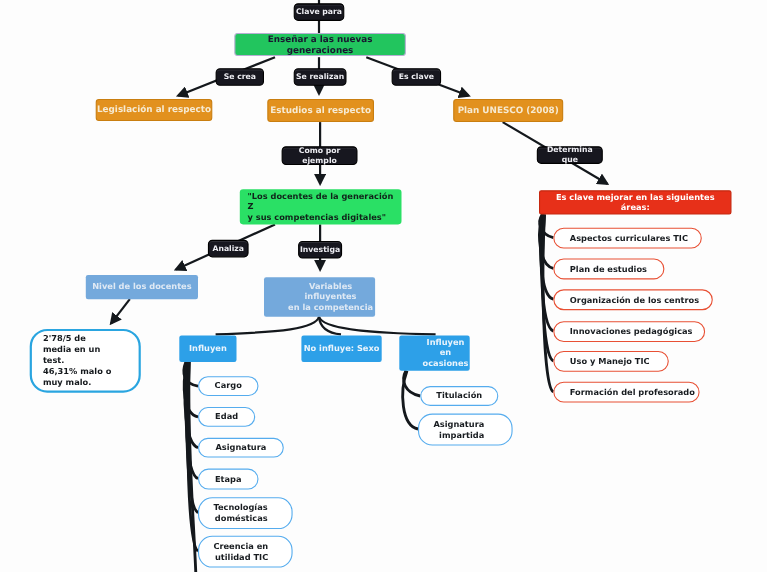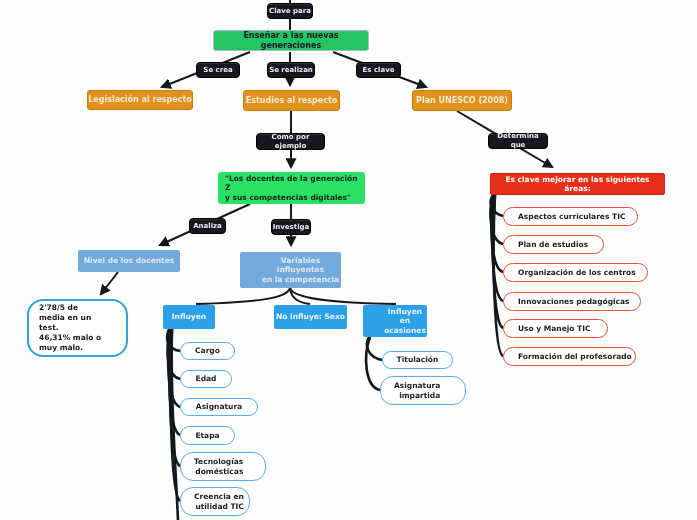--- a/index.html
+++ b/index.html
@@ -111,21 +111,21 @@
   <div class="node vblue pre pl8" style="left:363px;top:305px;width:64px;height:32px;">Influyen en
 ocasiones</div>
   <div class="node vblue" style="left:274px;top:305px;width:73px;height:24px;">No influye: Sexo</div>
 
   <div class="node pillb" style="left:180px;top:342px;width:55px;height:18px;">Cargo</div>
   <div class="node pillb" style="left:180px;top:370px;width:52px;height:18px;">Edad</div>
   <div class="node pillb" style="left:180px;top:398px;width:78px;height:18px;">Asignatura</div>
   <div class="node pillb" style="left:180px;top:426px;width:55px;height:19px;">Etapa</div>
   <div class="node pillb pre pl13" style="left:180px;top:452px;width:86px;height:29px;">Tecnologías
 domésticas</div>
-  <div class="node pillb pre pl13" style="left:180px;top:487px;width:70px;height:29px;">Creencia en
+  <div class="node pillb pre pl13" style="left:180px;top:487px;width:86px;height:29px;">Creencia en
 utilidad TIC</div>
 
   <div class="node pillb" style="left:382px;top:351px;width:71px;height:18px;">Titulación</div>
   <div class="node pillb pre pl13" style="left:380px;top:376px;width:86px;height:29px;">Asignatura
 impartida</div>
 
   <div class="node pillr" style="left:503px;top:207px;width:135px;height:19px;">Aspectos curriculares TIC</div>
   <div class="node pillr" style="left:503px;top:235px;width:101px;height:19px;">Plan de estudios</div>
   <div class="node pillr" style="left:503px;top:263px;width:145px;height:19px;">Organización de los centros</div>
   <div class="node pillr" style="left:503px;top:292px;width:138px;height:19px;">Innovaciones pedagógicas</div>

